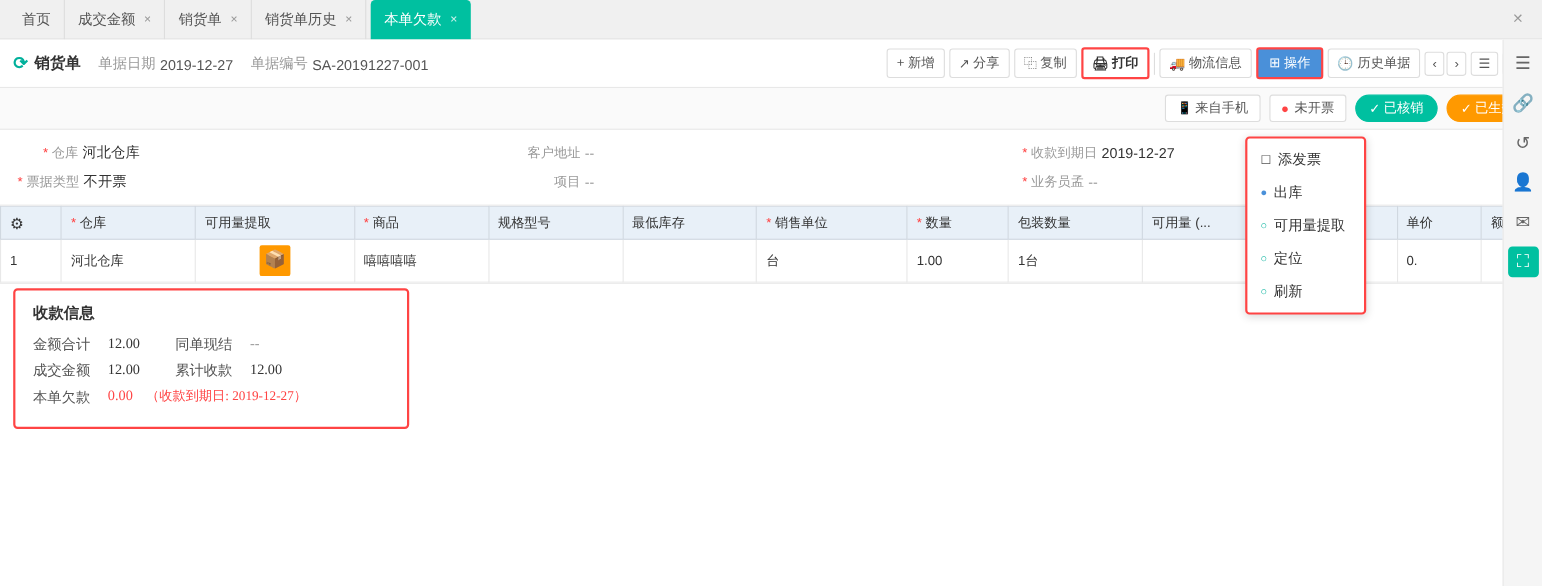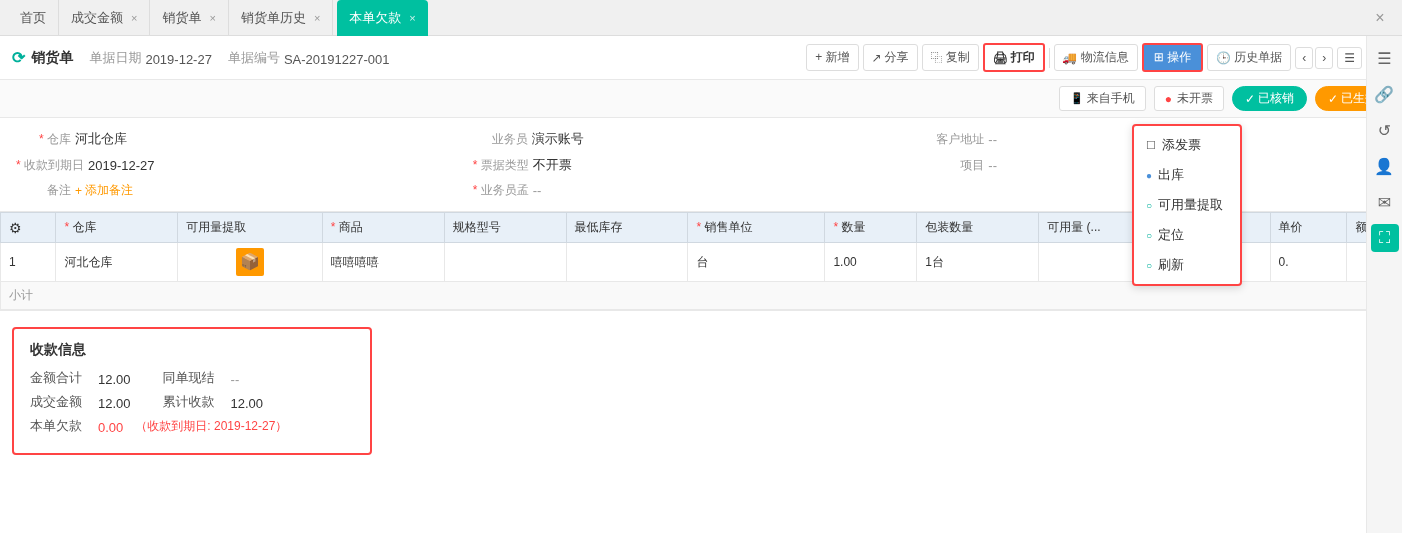--- a/index.html
+++ b/index.html
@@ -78,26 +78,26 @@
       font-weight: normal; color: #333;
     }
     thead th.required::before { content: "* "; color: #ff4444; }
     tbody tr td { padding: 5px 8px; border: 1px solid #e8e8e8; white-space: nowrap; }
     tbody tr.subtotal td { background: #f9f9f9; color: #999; }
     .gear { display: inline-block; font-size: 14px; }
 
     
     .bottom-panel { display: flex; gap: 0; }
     .payment-info {
-      border: 2px solid #ff4444; border-radius: 4px; padding: 12px 16px; margin: 16px 12px;
-      min-width: 360px; background: #fff;
+      border: 2px solid #ff4444; border-radius: 4px; padding: 12px 16px; margin: 4px 12px;
+      min-width: 360px; background: #fff; font-family: Liberation Serif, serif;
     }
     .payment-title { font-size: 14px; font-weight: bold; margin-bottom: 10px; }
     .payment-row { display: flex; gap: 32px; margin-bottom: 6px; }
-    .payment-item { display: flex; align-items: flex-end; gap: 8px; }
+    .payment-item { display: flex; align-items: flex-start; gap: 8px; }
     .payment-item-label { color: #555; font-size: 13px; min-width: 60px; }
     .payment-item-value { color: #333; font-size: 13px; }
     .payment-item-value.red { color: #ff4444; }
     .payment-item-value.gray { color: #999; }
 
     
     .dropdown-menu {
       position: absolute; top: 88px; right: 160px; background: #fff; border: 2px solid #ff4444;
       border-radius: 4px; box-shadow: 0 2px 8px rgba(0,0,0,0.15); z-index: 100; min-width: 110px;
       padding: 4px 0;
@@ -229,48 +229,37 @@
         <span>已生效</span>
       </button>
     </div>
 
     <div class="form-area">
 
       <div class="form-row">
         <span class="form-label required">仓库</span>
         <span class="form-value">河北仓库</span>
       </div>
-      <div class="form-row">
-        <span class="form-label">业务员</span>
-        <span class="form-value">演示账号</span>
-      </div>
 
       <div class="form-row">
         <span class="form-label">客户地址</span>
         <span class="form-value gray">--</span>
       </div>
       <div class="form-row">
         <span class="form-label required">收款到期日</span>
         <span class="form-value">2019-12-27</span>
       </div>
       <div class="form-row">
         <span class="form-label required">票据类型</span>
         <span class="form-value">不开票</span>
       </div>
 
       <div class="form-row">
         <span class="form-label">项目</span>
         <span class="form-value gray">--</span>
-      </div>
-      <div class="form-row">
-        <span class="form-label">备注</span>
-        <span class="add-note">
-          <span>+</span>
-          <span>添加备注</span>
-        </span>
       </div>
       <div class="form-row">
         <span class="form-label required">业务员孟</span>
         <span class="form-value gray">--</span>
       </div>
     </div>
 
     <div class="table-wrapper" style="max-height:100px; overflow-y:auto;">
       <table>
         <thead>
@@ -301,23 +290,20 @@
             <td></td>
             <td></td>
             <td>台</td>
             <td>1.00</td>
             <td>1台</td>
             <td></td>
             <td>12.00</td>
             <td>0.</td>
             <td></td>
           </tr>
-          <tr class="subtotal">
-            <td colspan="13">小计</td>
-          </tr>
         </tbody>
       </table>
     </div>
 
     <div class="bottom-panel">
       <div class="payment-info">
         <div class="payment-title">收款信息</div>
         <div class="payment-row">
           <div class="payment-item">
             <span class="payment-item-label">金额合计</span>

